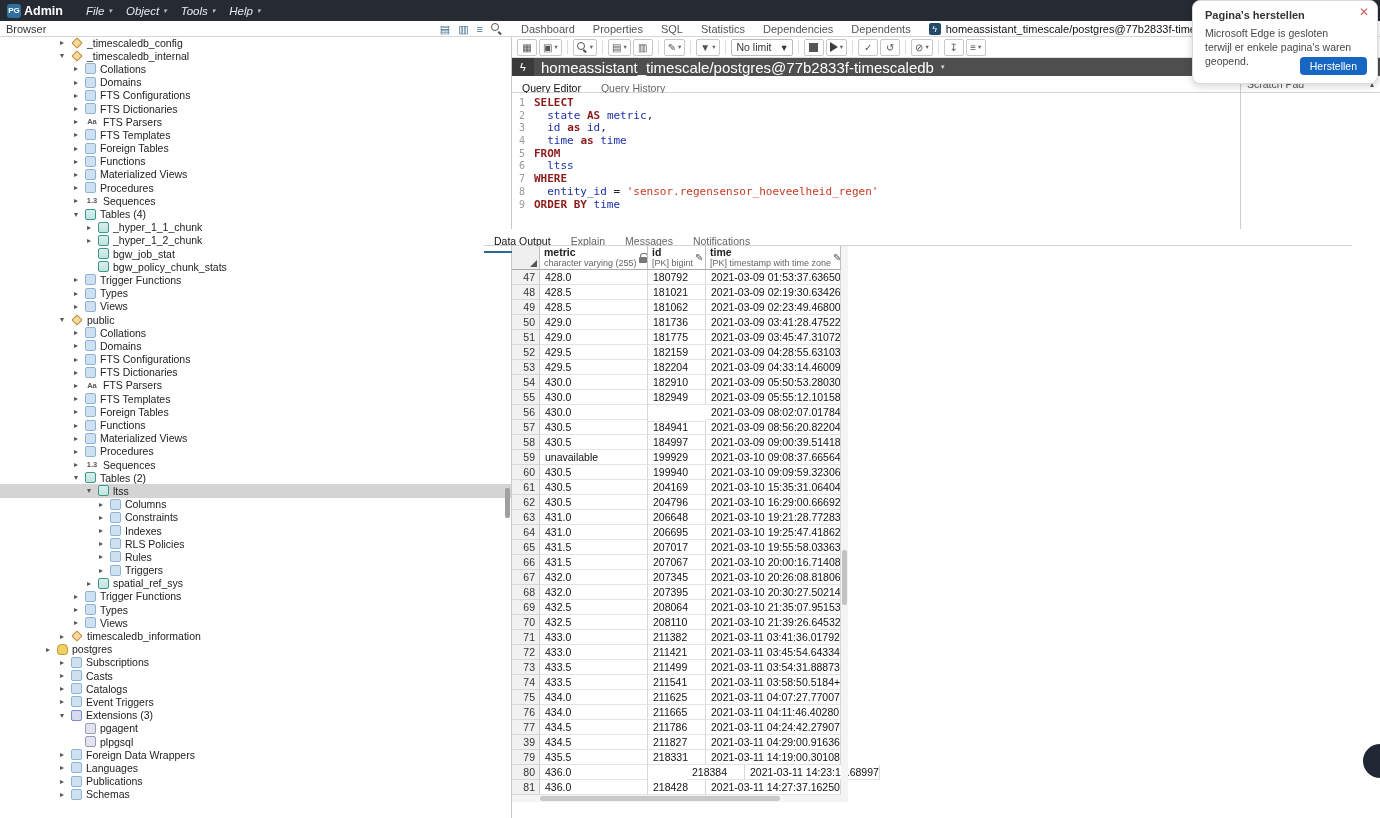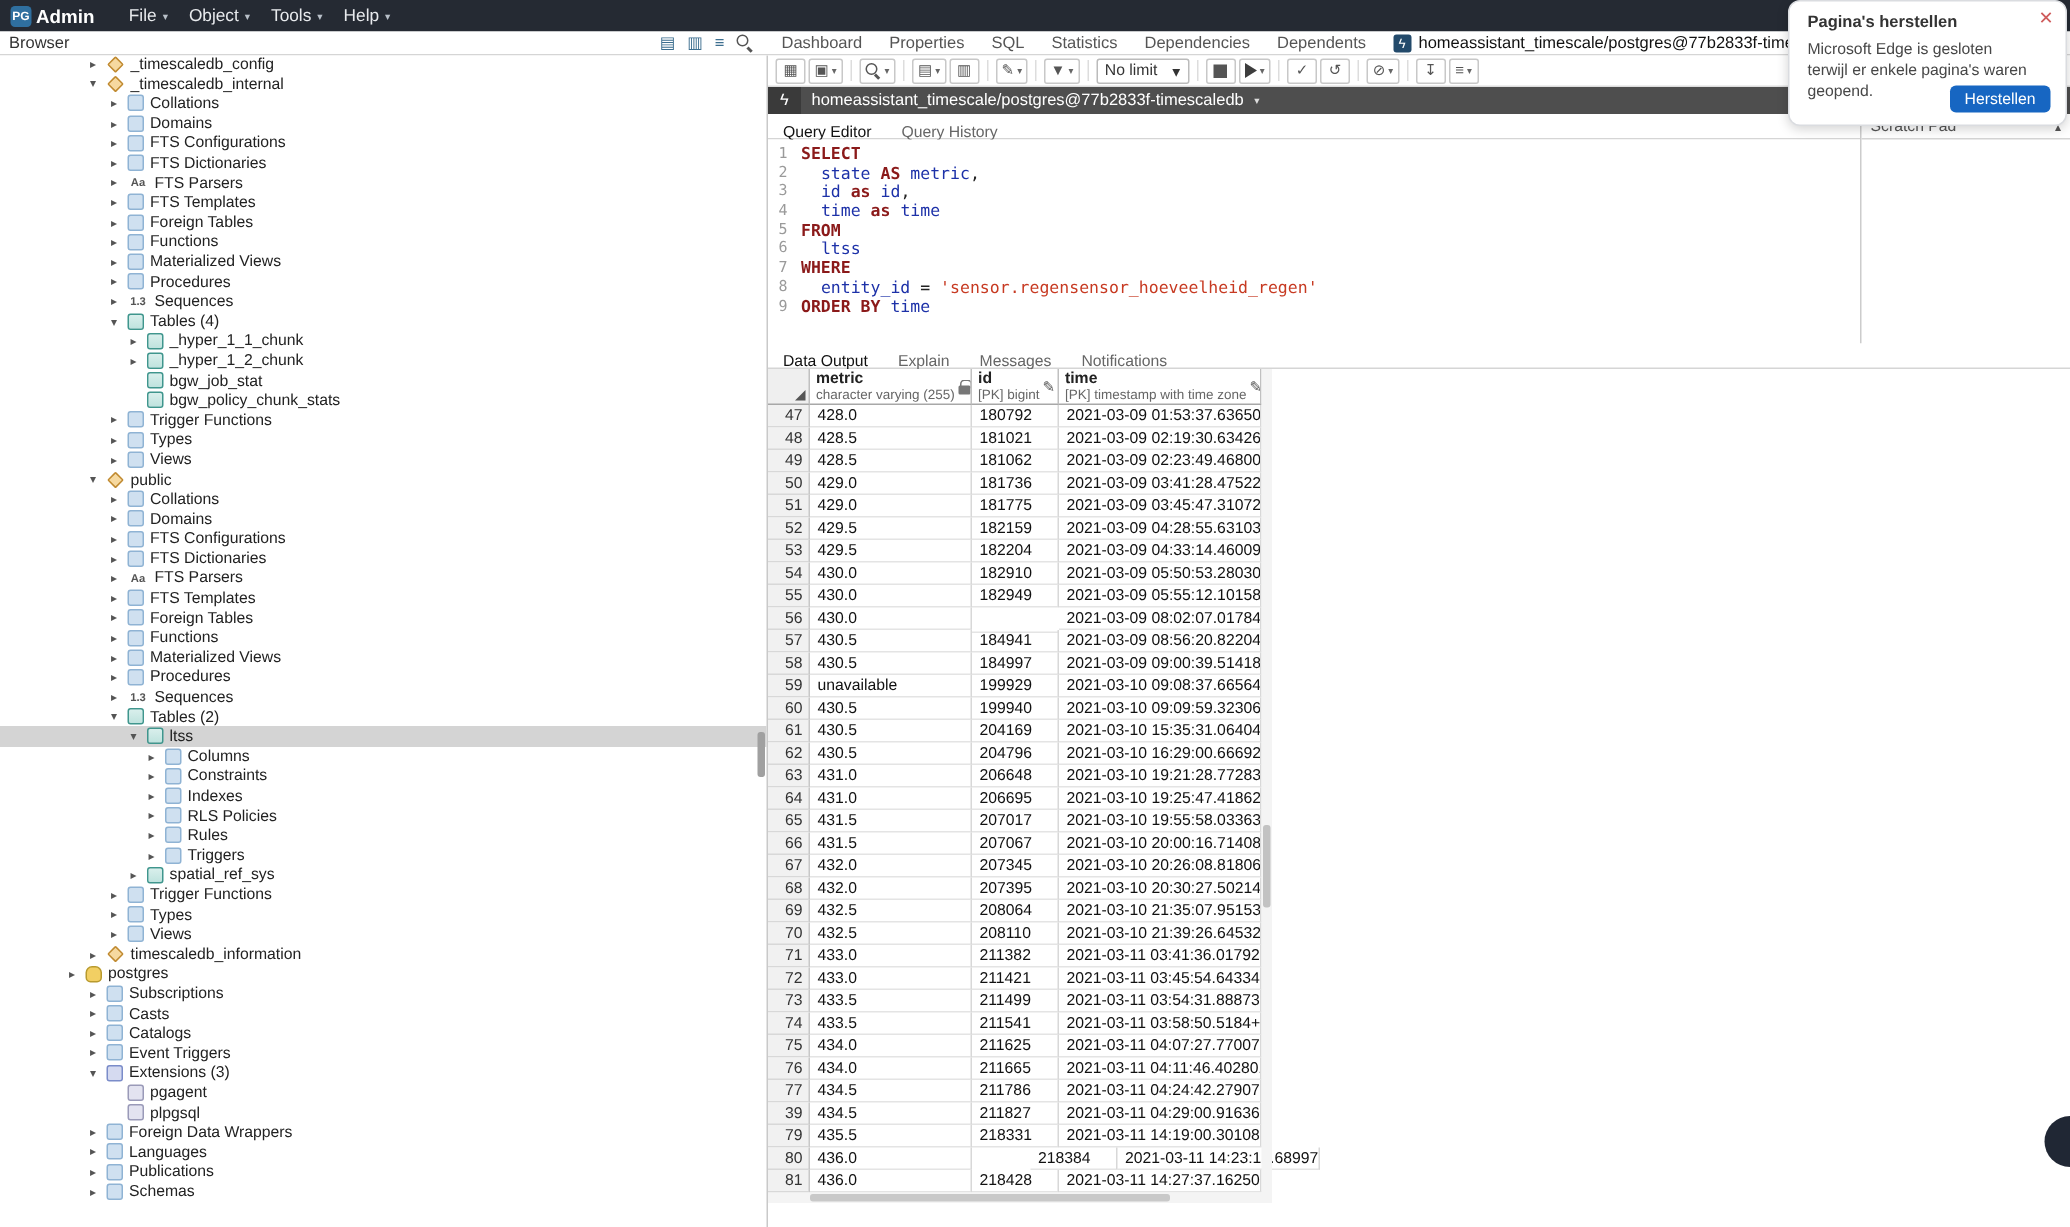--- a/index.html
+++ b/index.html
@@ -48,42 +48,42 @@
   .limit{height:17px;border:1px solid #bbb;border-radius:2px;display:flex;align-items:center;gap:10px;padding:0 5px;font-size:10.5px;color:#333;cursor:pointer}
   .ic-mag{position:relative;width:11px;height:11px}
   .ic-mag::before{content:"";position:absolute;top:0;left:0;width:6px;height:6px;border:1.5px solid #555;border-radius:50%}
   .ic-mag::after{content:"";position:absolute;left:7.5px;top:7.5px;width:4px;height:1.5px;background:#555;transform:rotate(45deg);transform-origin:0 0}
   .ic-play{width:0;height:0;border-left:8px solid #3d3d3d;border-top:5px solid transparent;border-bottom:5px solid transparent}
   .ic-stop{width:9px;height:9px;background:#555}
 
   
   #connbar{position:absolute;left:512px;top:58px;width:868px;height:18px;background:#4e4e4e;display:flex;align-items:center;gap:7px;color:#fff}
   #conn-icon{width:22px;height:18px;background:#3a3a3a;display:flex;align-items:center;justify-content:center;color:#fff;font-size:11px}
-  #conn-label{font-size:11px}
+  #conn-label{font-size:15px}
   #conn-caret{font-size:7px;color:#ddd}
 
   
   #editor-tabs{position:absolute;left:512px;top:76px;width:728px;height:17px;border-bottom:1px solid #d5d5d5;display:flex;background:#fff}
   .etab{padding:12px 10px;display:flex;align-items:center;font-size:10.5px;color:#666;cursor:pointer}
   .etab.active{color:#111;box-shadow:inset 0 -2px 0 var(--accent,#326690)}
   #scratch{position:absolute;left:1240px;top:76px;width:140px;height:153px;border-left:1px solid #ccc;background:#fff}
   #scratch-head{height:17px;border-bottom:1px solid #d5d5d5;display:flex;align-items:center;justify-content:space-between;padding:0 6px;color:#555;font-size:10.5px}
   #scratch-collapse{font-size:8px;color:#555;cursor:pointer}
 
   
   #editor{position:absolute;left:512px;top:93px;width:728px;height:136px;background:#fff;padding-top:4px}
   .cm-line{display:flex;height:12.7px;line-height:12.7px;font-family:"DejaVu Sans Mono","Liberation Mono",monospace;font-size:11px;white-space:pre}
   .cm-ln{flex:none;width:22px;text-align:right;padding-right:9px;color:#9a9a9a;font-size:10px}
   .tk-kw{color:var(--kw,#8b1a1a);font-weight:bold}
   .tk-id{color:var(--id,#1d31a8)}
   .tk-str{color:var(--str,#c73a22)}
   .tk-pl{color:#222}
 
   
-  #output-tabs{position:absolute;left:512px;top:229px;width:868px;height:17px;border-bottom:1px solid #d5d5d5;background:#fff;display:flex}
+  #output-tabs{position:absolute;left:484px;top:229px;width:868px;height:17px;border-bottom:1px solid #d5d5d5;background:#fff;display:flex}
 
   
   #grid{position:absolute;left:512px;top:246px;width:868px;height:572px;background:#fff}
   #grid-header{position:absolute;left:0;top:0;height:24px;display:flex}
   .gh-corner{width:28px;border-right:1px solid #c0c0c0;border-bottom:1px solid #a8a8a8;background:#efefef;position:relative}
   .gh-corner::after{content:"";position:absolute;right:2px;bottom:2px;width:0;height:0;border-left:7px solid transparent;border-bottom:7px solid #555}
   .gh-cell{border-right:1px solid #c0c0c0;border-bottom:1px solid #a8a8a8;background:#fff;padding:1px 4px;display:flex;justify-content:space-between;align-items:center;overflow:hidden}
   .gh-name{font-weight:bold;font-size:10.5px;color:#222;line-height:11px;white-space:nowrap}
   .gh-type{font-size:9px;color:#666;line-height:10px;white-space:nowrap}
   .gh-edit{color:#555;font-size:10px;flex:none;margin-left:2px}
@@ -109,21 +109,21 @@
   #fab{position:absolute;left:1363px;top:744px;width:34px;height:34px;border-radius:50%;background:#202734}
 </style>
 </head>
 <body>
 
 <div id="app-header">
   <span class="logo">
     <span class="logo-badge">PG</span>
     <span class="logo-text">Admin</span>
   </span>
-  <span id="menus" style="display: flex;">
+  <span id="menus" style="display: flex; font-style: italic;">
       <span class="menu">
         <span>File</span>
         <span class="caret">▾</span>
       </span>
       <span class="menu">
         <span>Object</span>
         <span class="caret">▾</span>
       </span>
       <span class="menu">
         <span>Tools</span>

